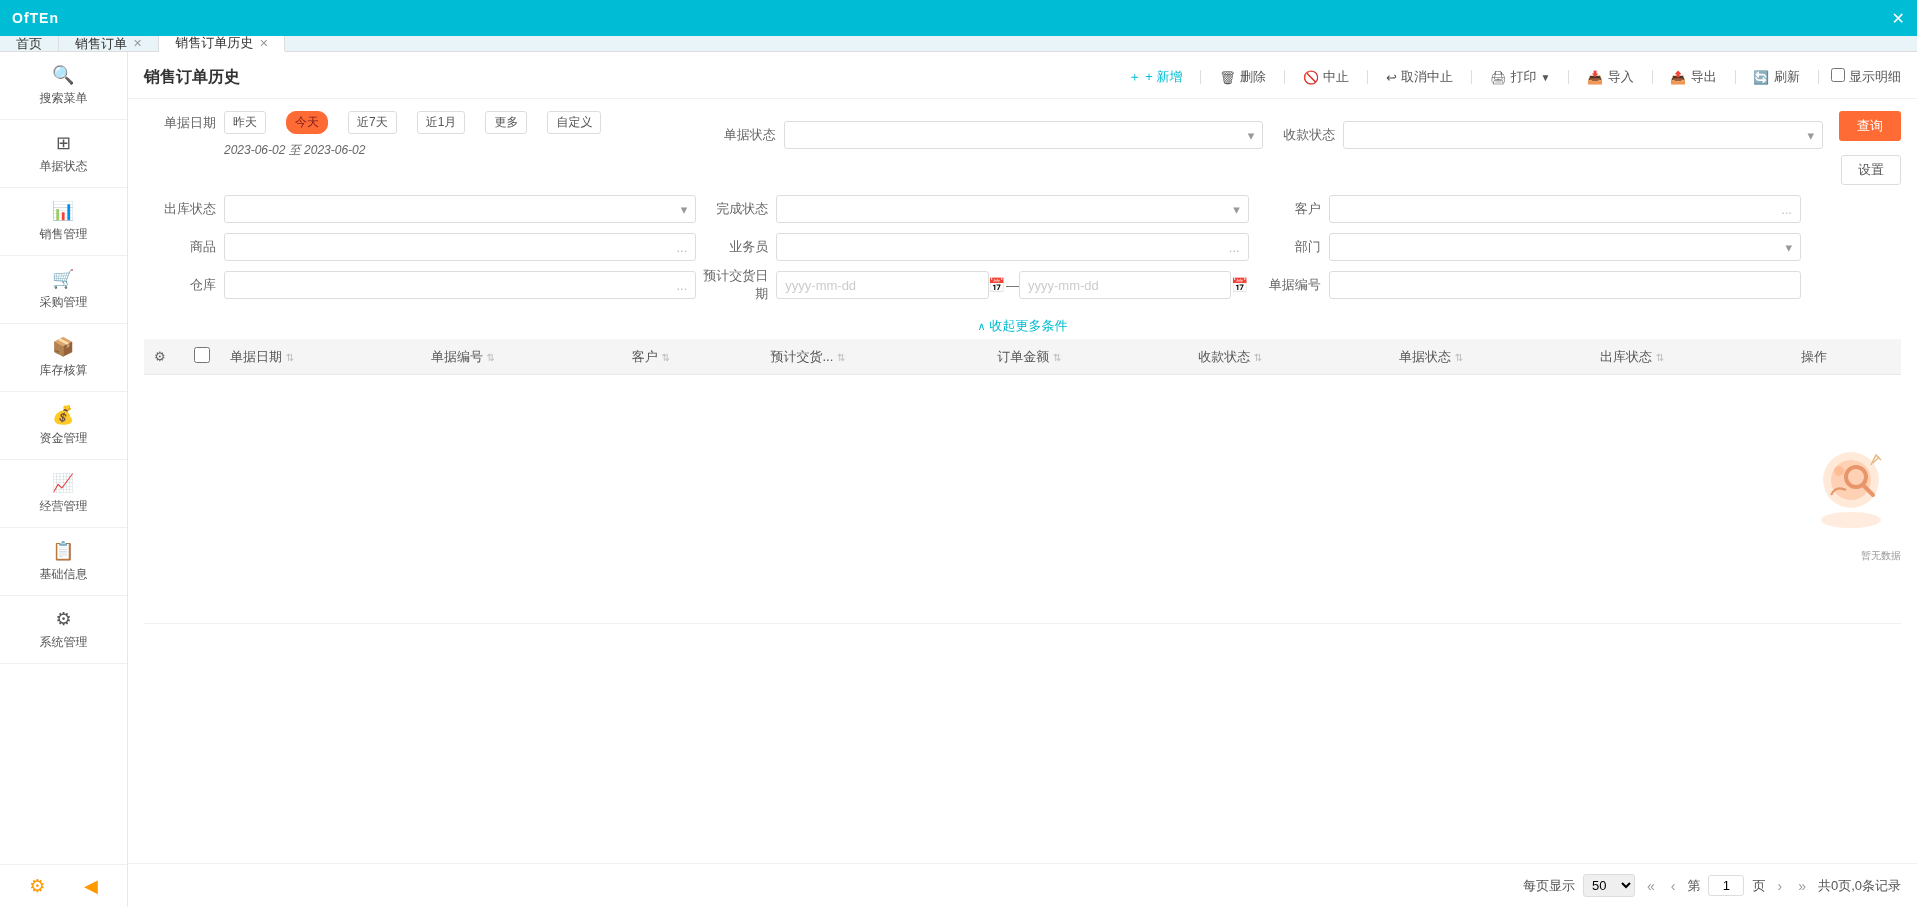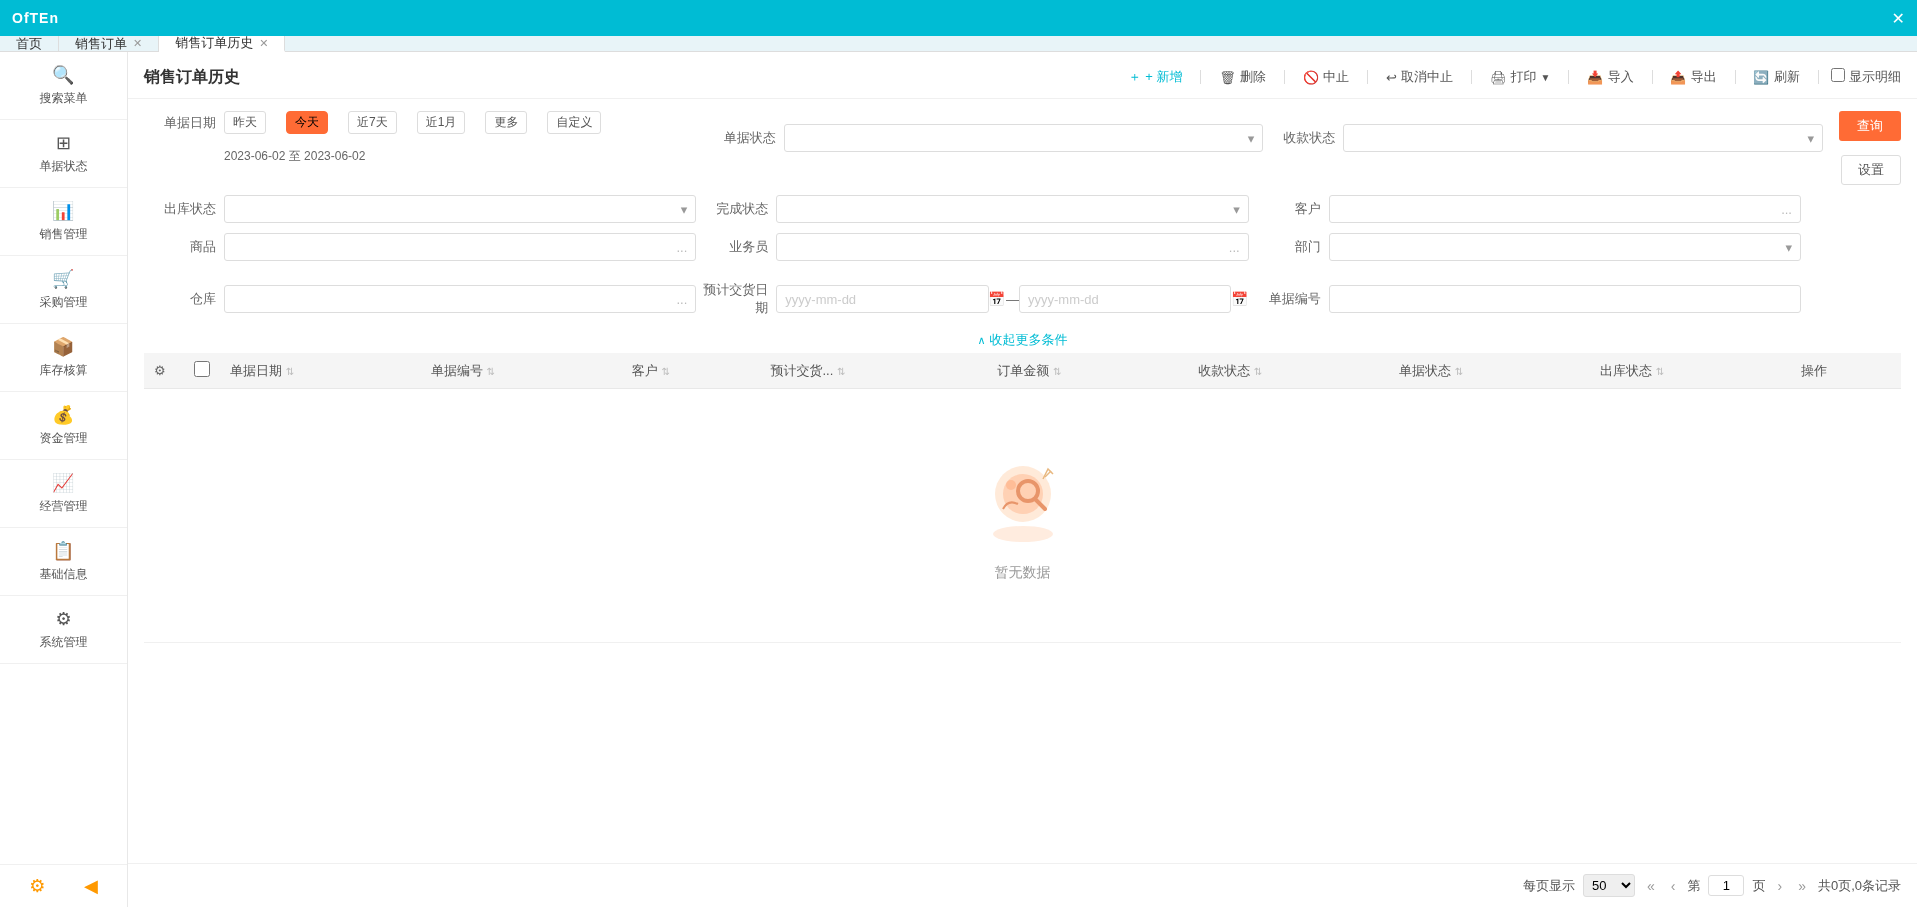--- a/index.html
+++ b/index.html
@@ -33,35 +33,35 @@
     .page-title { font-size: 16px; font-weight: bold; color: #333; }
     .toolbar { display: flex; align-items: center; gap: 10px; }
     .toolbar-btn { display: flex; align-items: center; gap: 4px; font-size: 13px; color: #555; cursor: pointer; background: none; border: none; padding: 4px 6px; }
     .toolbar-btn.new { color: #00bcd4; }
     .toolbar-btn.delete { color: #555; }
     .toolbar-btn-checkbox { display: flex; gap: 4px; font-size: 13px; color: #555; }
     .toolbar-btn-checkbox input { width: 14px; height: 14px; }
 
     .date-filter { display: flex; align-items: center; gap: 20px; }
     .date-btn { padding: 2px 8px; border-radius: 3px; border: 1px solid #ddd; font-size: 12px; cursor: pointer; background: white; color: #555; }
-    .date-btn.active { background: #ff6b35; color: #000000; border-color: #ff6b35; border-radius: 4px; }
+    .date-btn.active { background: #ff6b35; color: #7f1d1d; border-color: #ff6b35; border-radius: 10px; }
     .date-range { font-size: 12px; color: #666; margin-top: 2px; }
 
     .collapse-row { display: flex; justify-content: center; align-items: center; padding: 4px 0; color: #00bcd4; font-size: 13px; cursor: pointer; }
     .collapse-row .arrow { font-size: 11px; margin-right: 4px; }
 
     
     .table-wrapper { flex: 1; overflow: auto; padding: 0 16px; }
     .data-table { width: 100%; border-collapse: collapse; font-size: 13px; }
     .data-table th { background: #f5f5f5; padding: 8px 10px; text-align: left; border-bottom: 1px solid #e8e8e8; color: #555; font-weight: normal; white-space: nowrap; }
     .data-table th .sort-icon { color: #bbb; font-size: 10px; }
     .data-table td { padding: 8px 10px; border-bottom: 1px solid #f0f0f0; color: #333; }
     .table-gear { color: #666; cursor: pointer; }
     .table-checkbox { width: 16px; height: 16px; }
-    .empty-state { display: flex; flex-direction: column; align-items: center; justify-content: center; padding: 60px 0; color: #999; font-size: 14px; }
+    .empty-state { display: flex; flex-direction: column; align-items: flex-end; justify-content: center; padding: 60px 0; color: #999; font-size: 10px; }
 
     
     .pagination { display: flex; align-items: center; justify-content: flex-end; padding: 10px 16px; border-top: 1px solid #f0f0f0; gap: 8px; font-size: 13px; color: #555; flex-shrink: 0; }
     .pagination select { border: 1px solid #ddd; padding: 2px 4px; border-radius: 3px; font-size: 13px; }
     .pagination .page-input { border: 1px solid #ddd; width: 36px; text-align: center; padding: 2px 4px; border-radius: 3px; font-size: 13px; }
     .pagination .nav-btn { cursor: pointer; color: #999; font-size: 14px; background: none; border: none; padding: 2px 4px; }
 
     .divider { width: 1px; height: 14px; background: #ddd; margin: 0 2px; }
 
     .query-btn { background: #ff6b35; color: white; border: none; border-radius: 3px; padding: 6px 18px; font-size: 13px; cursor: pointer; }
@@ -210,21 +210,21 @@
               <span class="fi-label">单据日期</span>
               <div class="date-filter">
                 <button class="date-btn">昨天</button>
                 <button class="date-btn active">今天</button>
                 <button class="date-btn">近7天</button>
                 <button class="date-btn">近1月</button>
                 <button class="date-btn">更多</button>
                 <button class="date-btn">自定义</button>
               </div>
             </div>
-            <div style="display:flex; align-items:center; margin-top:12px; margin-left:80px;">
+            <div style="display:flex; align-items:center; margin-top:6px; margin-left:80px;font-style:italic;">
               <span class="date-range">2023-06-02 至 2023-06-02</span>
             </div>
           </div>
 
           <div class="filter-item">
             <span class="fi-label">单据状态</span>
             <div class="fi-control">
               <div class="fi-select-box">
                 <span></span>
                 <span>▾</span>
@@ -271,21 +271,21 @@
         <div class="filter-item">
           <span class="fi-label">客户</span>
           <div class="fi-control">
             <div class="fi-input-box">
               <span style="margin-left: auto; color:#bbb;">...</span>
             </div>
           </div>
         </div>
       </div>
 
-      <div style="display:grid; grid-template-columns:1fr 1fr 1fr; gap:0; margin-bottom:20px; padding-right: 100px;">
+      <div style="display:grid; grid-template-columns:1fr 1fr 1fr; gap:0; margin-bottom:6px; padding-right: 100px;">
         <div class="filter-item">
           <span class="fi-label">商品</span>
           <div class="fi-control">
             <div class="fi-input-box">
               <span style="margin-left: auto; color:#bbb;">...</span>
             </div>
           </div>
         </div>
         <div class="filter-item">
           <span class="fi-label">业务员</span>

